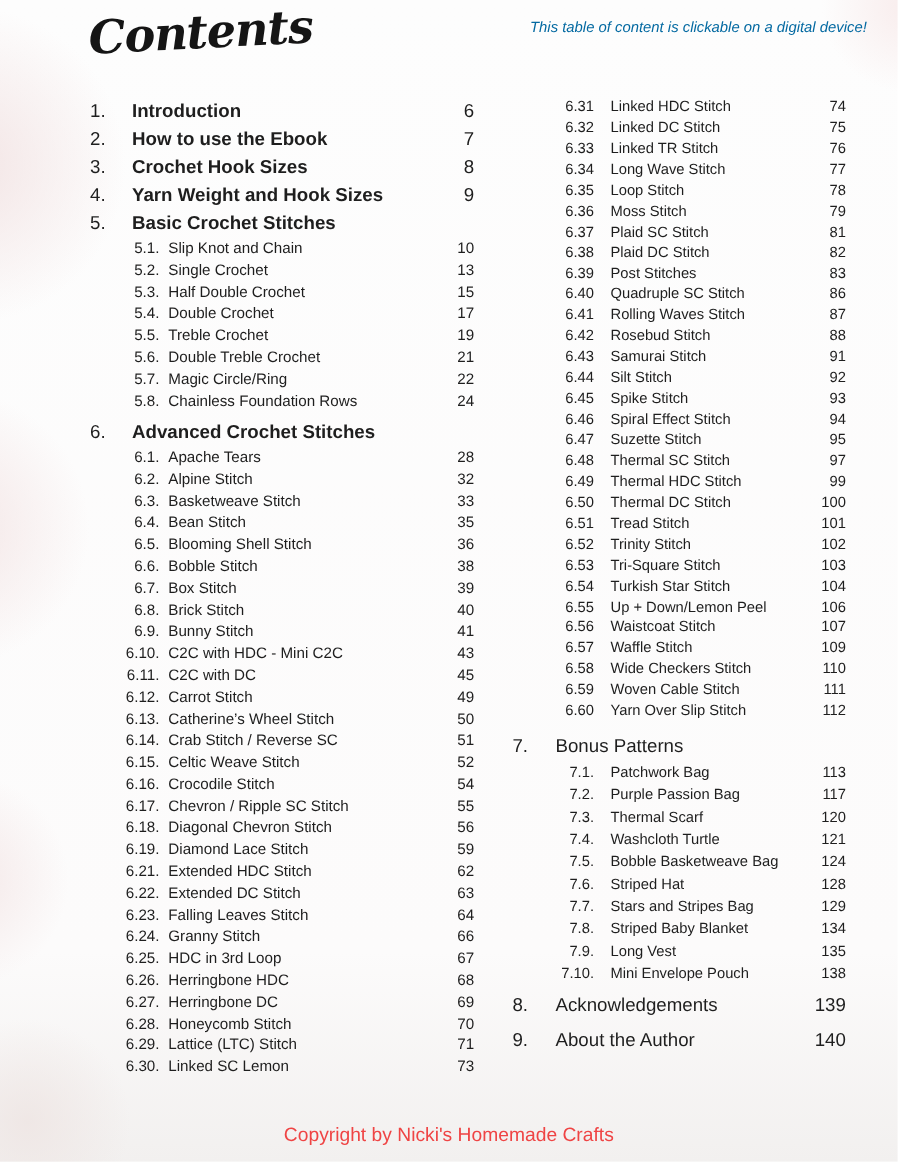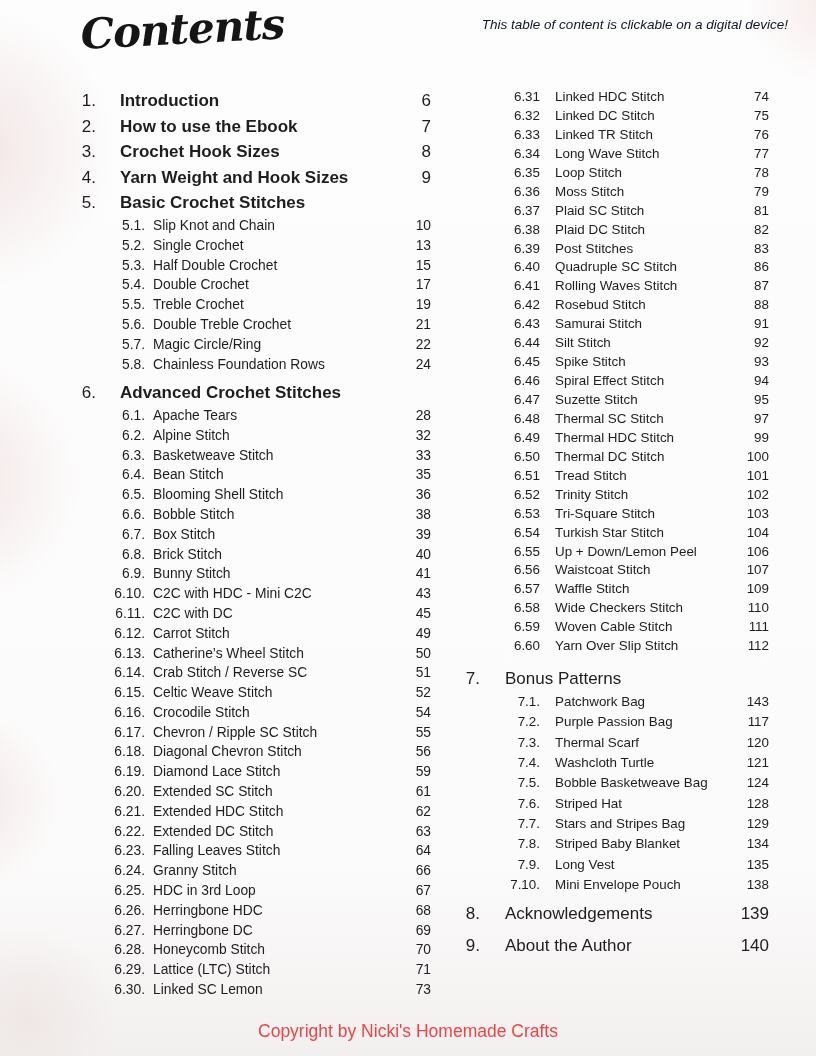--- a/index.html
+++ b/index.html
@@ -15,21 +15,21 @@
       linear-gradient(to bottom, #fdfdfd 0%, #fcfbfb 82%, #f2f0ef 100%);
   }
   .title {
     position:absolute; left:82px; top:10px;
     font-family:"DejaVu Serif", serif; font-style:italic; font-weight:bold;
     font-size:42px; letter-spacing:-1px; color:#151515;
     transform:rotate(-3deg); transform-origin:left bottom;
   }
   .note {
     position:absolute; right:28px; top:17px;
-    font-style:italic; font-size:13.5px; color:#0f172a;
+    font-style:italic; font-size:13.5px; color:#0369a1;
   }
   .col { position:absolute; top:88px; }
   .col-left  { left:75px;  width:356px; }
   .col-right { left:462px; width:307px; }
   .row { display:flex; white-space:nowrap; }
   .row .num { text-align:right; flex:none; }
   .row .label { flex:none; }
   .row .pg { margin-left:auto; text-align:right; }
 
   .col-left .row.top  { font-size:17px;   line-height:25.6px; height:25.6px; }
@@ -221,25 +221,20 @@
       <span class="num">6.18.</span>
       <span class="label">Diagonal Chevron Stitch</span>
       <span class="pg">56</span>
     </div>
     <div class="row sub">
       <span class="num">6.19.</span>
       <span class="label">Diamond Lace Stitch</span>
       <span class="pg">59</span>
     </div>
     <div class="row sub">
-      <span class="num">6.20.</span>
-      <span class="label">Extended SC Stitch</span>
-      <span class="pg">61</span>
-    </div>
-    <div class="row sub">
       <span class="num">6.21.</span>
       <span class="label">Extended HDC Stitch</span>
       <span class="pg">62</span>
     </div>
     <div class="row sub">
       <span class="num">6.22.</span>
       <span class="label">Extended DC Stitch</span>
       <span class="pg">63</span>
     </div>
     <div class="row sub">
@@ -435,21 +430,21 @@
       <span class="pg">112</span>
     </div>
     <div class="row top after-sub first-top">
       <span class="num">7.</span>
       <span class="label">Bonus Patterns</span>
       <span class="pg"></span>
     </div>
     <div class="row sub">
       <span class="num">7.1.</span>
       <span class="label">Patchwork Bag</span>
-      <span class="pg">143</span>
+      <span class="pg">113</span>
     </div>
     <div class="row sub">
       <span class="num">7.2.</span>
       <span class="label">Purple Passion Bag</span>
       <span class="pg">117</span>
     </div>
     <div class="row sub">
       <span class="num">7.3.</span>
       <span class="label">Thermal Scarf</span>
       <span class="pg">120</span>

